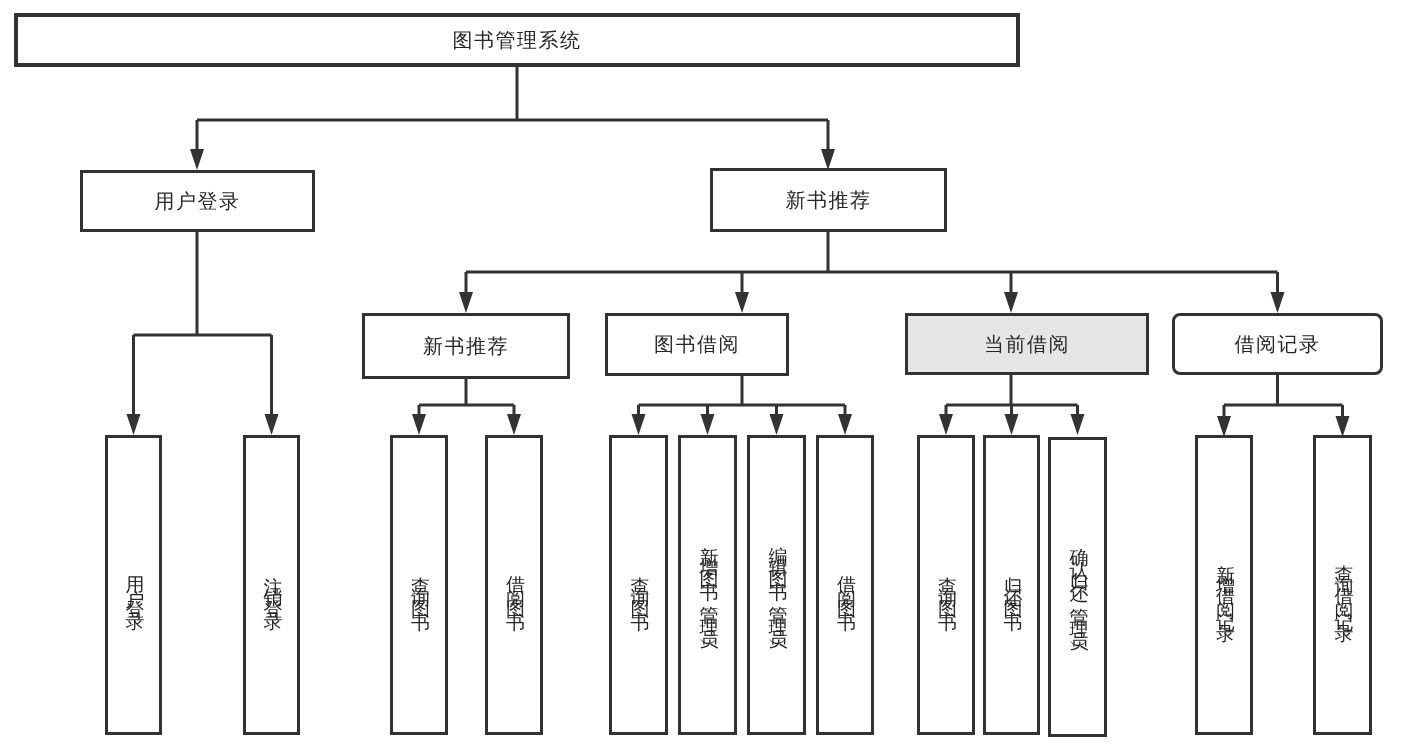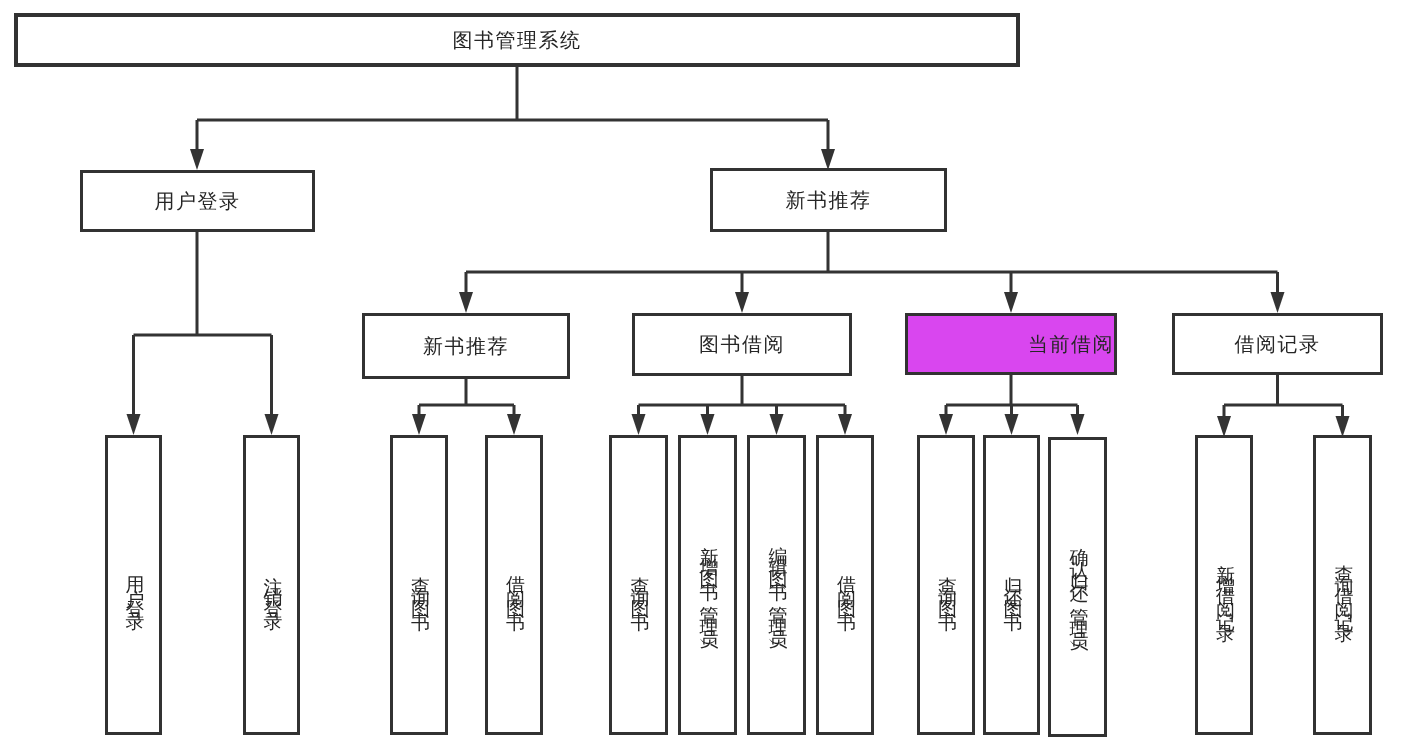--- a/index.html
+++ b/index.html
@@ -60,27 +60,27 @@
   </div>
       <div class="node h" style="left: 80px; top: 170px; width: 235px; height: 62px; background: rgb(255, 255, 255);">
     <span class="label">用户登录</span>
   </div>
       <div class="node h" style="left: 710px; top: 168px; width: 237px; height: 64px; background: rgb(255, 255, 255);">
     <span class="label">新书推荐</span>
   </div>
       <div class="node h" style="left: 362px; top: 313px; width: 208px; height: 66px; background: rgb(255, 255, 255);">
     <span class="label">新书推荐</span>
   </div>
-      <div class="node h" style="left: 632px; top: 313px; width: 220px; height: 63px; background: rgb(255, 255, 255);">
+      <div class="node h" style="left: 605px; top: 313px; width: 184px; height: 63px; background: rgb(255, 255, 255);">
     <span class="label">图书借阅</span>
   </div>
-      <div class="node h" style="left: 905px; top: 313px; width: 212px; height: 62px; background: #d946ef; justify-content: flex-end;">
+      <div class="node h" style="left: 905px; top: 313px; width: 244px; height: 62px; background: #e5e5e5;">
     <span class="label">当前借阅</span>
   </div>
-      <div class="node h" style="left: 1172px; top: 313px; width: 211px; height: 62px; background: rgb(255, 255, 255);">
+      <div class="node h" style="left: 1172px; top: 313px; width: 211px; height: 62px; background: rgb(255, 255, 255); border-radius: 8px;">
     <span class="label">借阅记录</span>
   </div>
       <div class="node v" style="left: 105px; top: 435px; width: 57px; height: 300px; background: rgb(255, 255, 255);">
     <span class="label">用户登录</span>
   </div>
       <div class="node v" style="left: 243px; top: 435px; width: 57px; height: 300px; background: rgb(255, 255, 255);">
     <span class="label">注销登录</span>
   </div>
       <div class="node v" style="left: 390px; top: 435px; width: 58px; height: 300px; background: rgb(255, 255, 255);">
     <span class="label">查询图书</span>

